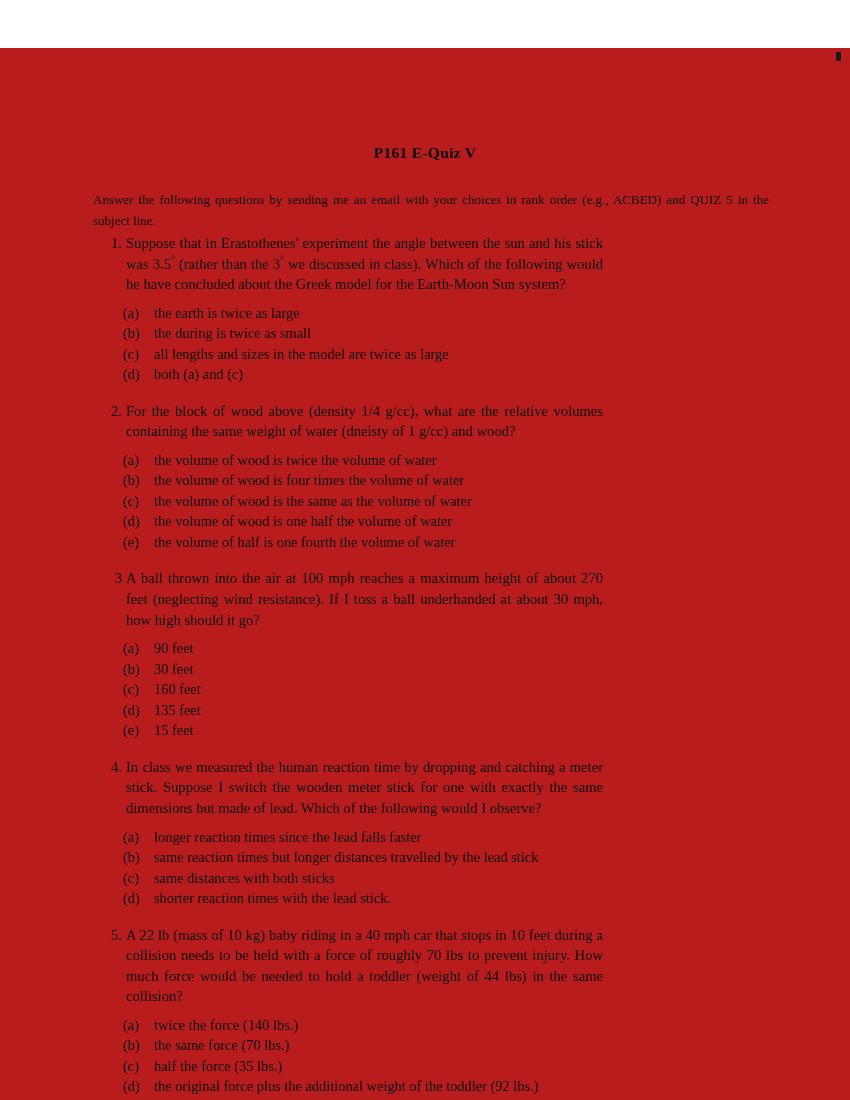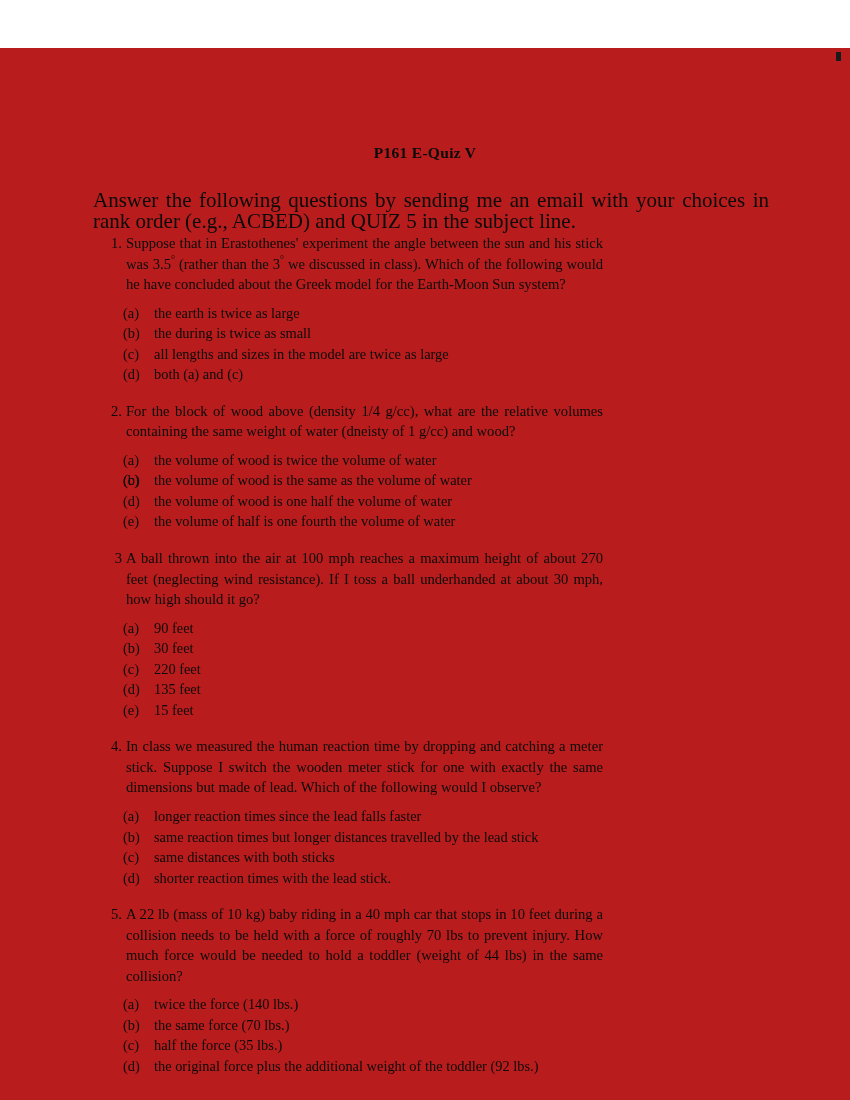--- a/index.html
+++ b/index.html
@@ -33,21 +33,21 @@
     text-align: center;
     font-weight: bold;
     font-size: 15.5px;
     letter-spacing: 0.3px;
   }
   .intro {
     position: absolute;
     top: 142px;
     left: 93px;
     width: 676px;
-    font-size: 21px;
+    font-size: 13px;
     line-height: 20.5px;
     text-align: justify;
   }
   .qlist {
     position: absolute;
     top: 185px;
     left: 93px;
     width: 680px;
   }
   .question {
@@ -142,20 +142,21 @@
       <div class="qstem">
         <span class="qnum">2.</span><span>For the block of wood above (density 1/4 g/cc), what are the relative volumes containing the same weight of water (dneisty of 1 g/cc) and wood?</span>
       </div>
       <ul class="options">
         <li class="option">
           <span class="olabel">(a)</span>
           <span>the volume of wood is twice the volume of water</span>
         </li>
         <li class="option">
           <span class="olabel">(b)</span>
+          <span>the volume of wood is four times the volume of water</span>
         </li>
         <li class="option">
           <span class="olabel">(c)</span>
           <span>the volume of wood is the same as the volume of water</span>
         </li>
         <li class="option">
           <span class="olabel">(d)</span>
           <span>the volume of wood is one half the volume of water</span>
         </li>
         <li class="option">
@@ -175,21 +176,21 @@
         <li class="option">
           <span class="olabel">(a)</span>
           <span>90 feet</span>
         </li>
         <li class="option">
           <span class="olabel">(b)</span>
           <span>30 feet</span>
         </li>
         <li class="option">
           <span class="olabel">(c)</span>
-          <span>220 feet</span>
+          <span>160 feet</span>
         </li>
         <li class="option">
           <span class="olabel">(d)</span>
           <span>135 feet</span>
         </li>
         <li class="option">
           <span class="olabel">(e)</span>
           <span>15 feet</span>
         </li>
       </ul>

